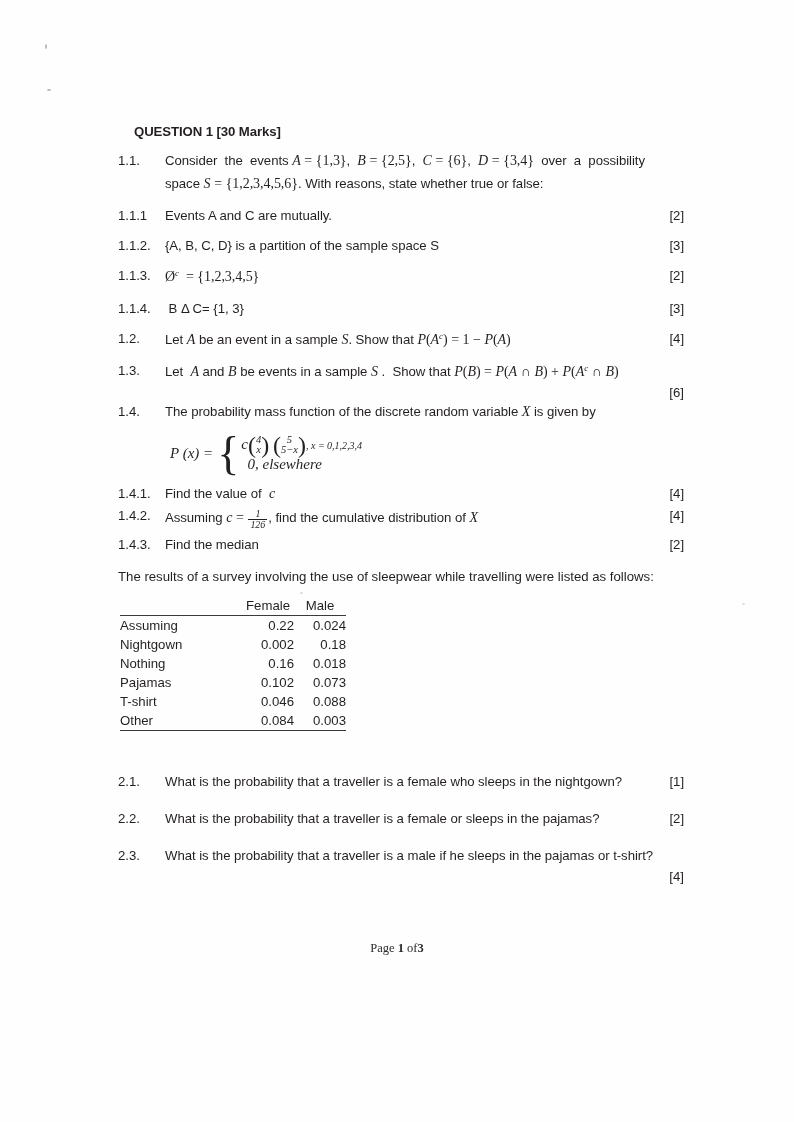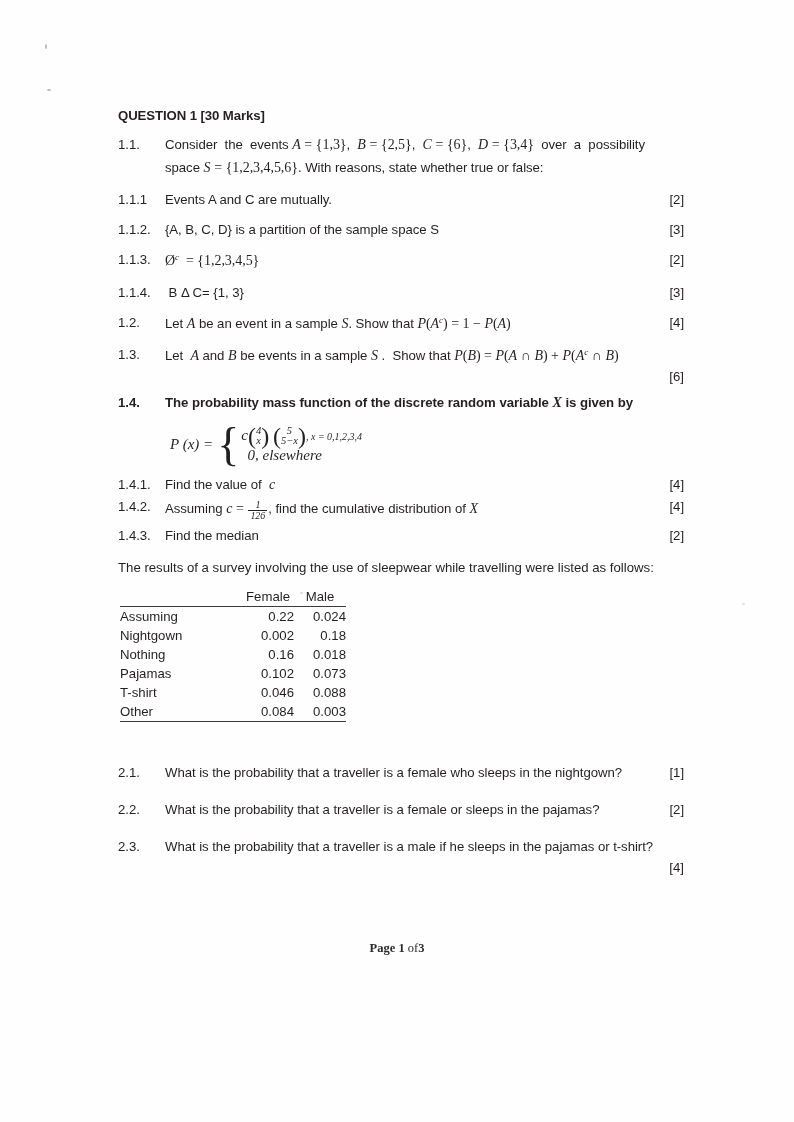--- a/index.html
+++ b/index.html
@@ -35,21 +35,21 @@
     position: absolute;
     left: 118px;
     top: 108px;
     width: 566px;
   }
 
   .qhead {
     font-size: 13.2px;
     font-weight: bold;
     letter-spacing: -0.1px;
-    margin: 0;
+    margin: 16px;
   }
 
   
   .item {
     display: flex;
     align-items: flex-start;
     font-size: 13.2px;
     line-height: 1.0;
     letter-spacing: -0.05px;
   }
@@ -155,21 +155,21 @@
   .footer {
     position: absolute;
     left: 0;
     right: 0;
     top: 941px;
     text-align: center;
     font-family: "Liberation Serif", serif;
     font-size: 12.5px;
     color: #2b2b2b;
   }
-  .footer .pg { font-weight: bold; }
+  .footer .pg { font-weight: normal; }
   .footer b { font-weight: bold; }
 </style>
 </head>
 <body>
 
 <div class="page">
 
   <div class="speck s1"></div>
   <div class="speck s2"></div>
   <div class="speck s3"></div>
@@ -235,21 +235,21 @@
       <div class="num">1.3.</div>
       <div class="body">
         Let&nbsp; <span class="mathvar">A</span> and <span class="mathvar">B</span> be events in a sample <span class="mathvar">S</span> .&nbsp; Show that
         <span class="mathvar">P</span><span class="mathup">(</span><span class="mathvar">B</span><span class="mathup">) =</span>
         <span class="mathvar">P</span><span class="mathup">(</span><span class="mathvar">A</span> <span class="mathup">∩</span> <span class="mathvar">B</span><span class="mathup">) +</span>
         <span class="mathvar">P</span><span class="mathup">(</span><span class="mathvar">A</span><span class="sup">c</span> <span class="mathup">∩</span> <span class="mathvar">B</span><span class="mathup">)</span>
       </div>
     </div>
     <div style="text-align:right; font-size:13.2px; margin-top:5px;">[6]</div>
 
-    <div class="item" style="margin-top:12px;font-weight:bold;">
+    <div class="item" style="margin-top:5px;">
       <div class="num">1.4.</div>
       <div class="body">
         The probability mass function of the discrete random variable <span class="mathvar">X</span> is given by
       </div>
     </div>
 
     <div class="pmf" style="margin-top:16px;">
       <span class="lhs">P (x) =</span>
       <span class="brace">{</span>
       <span class="cases">

